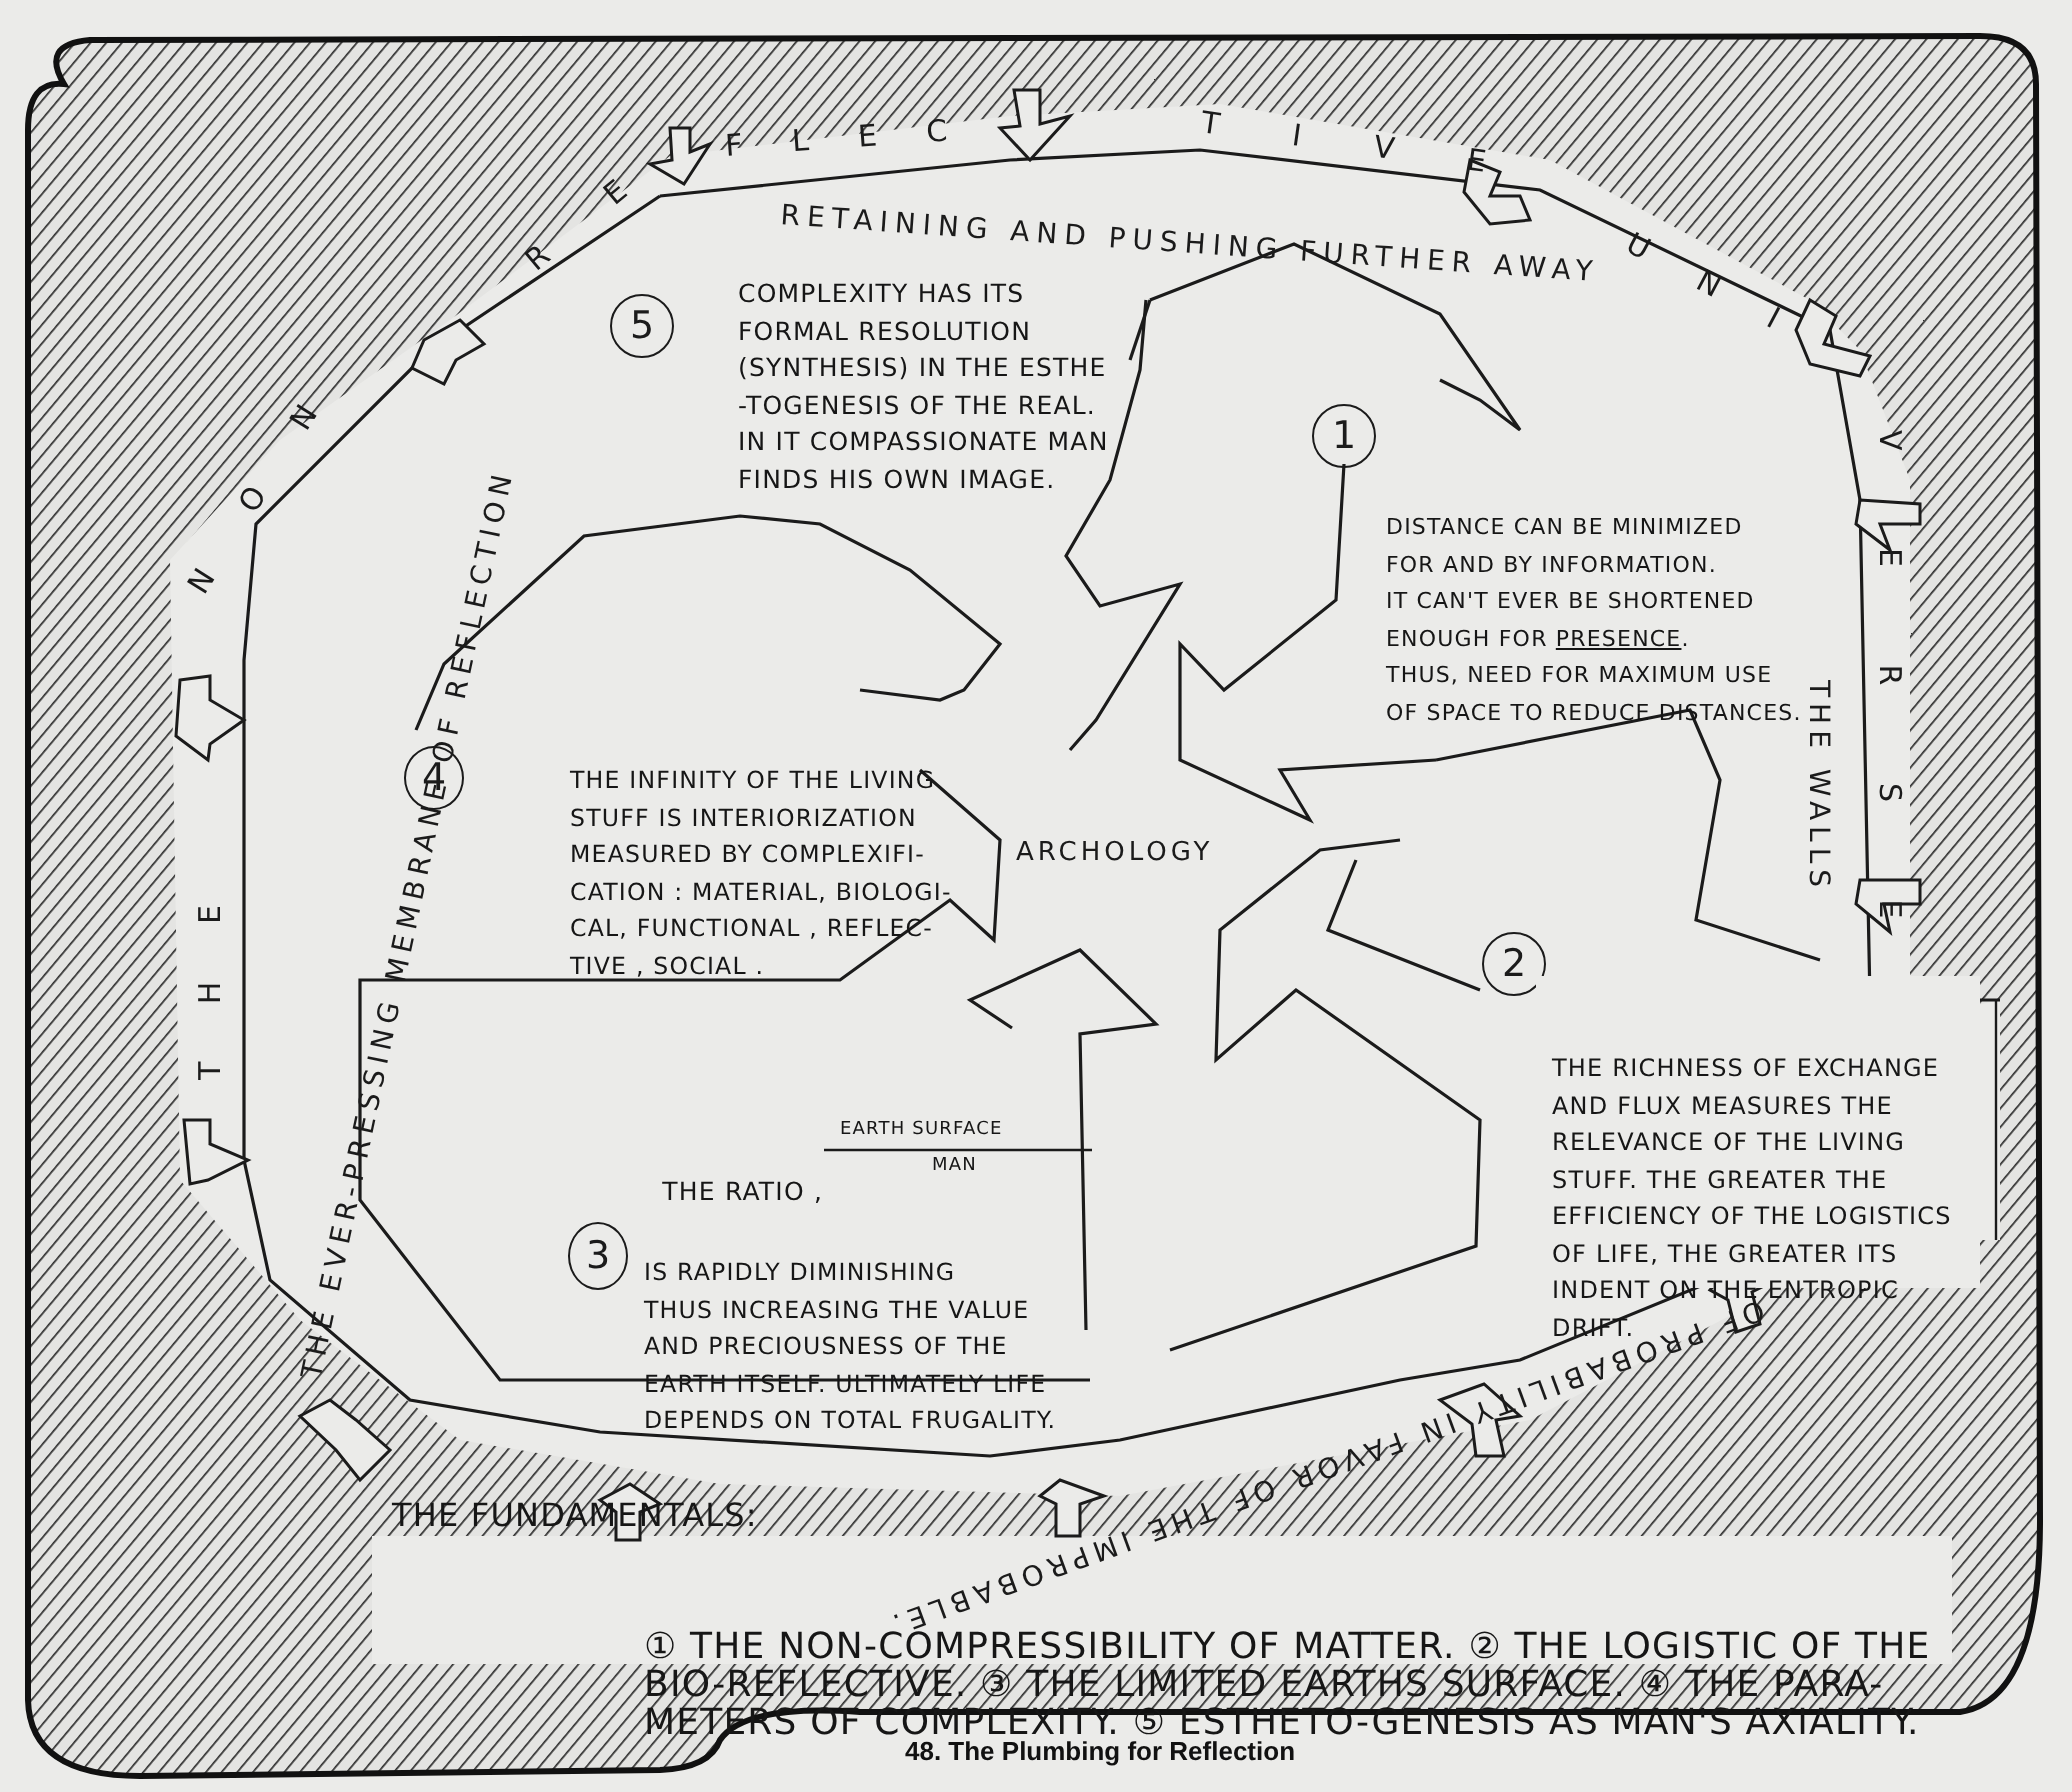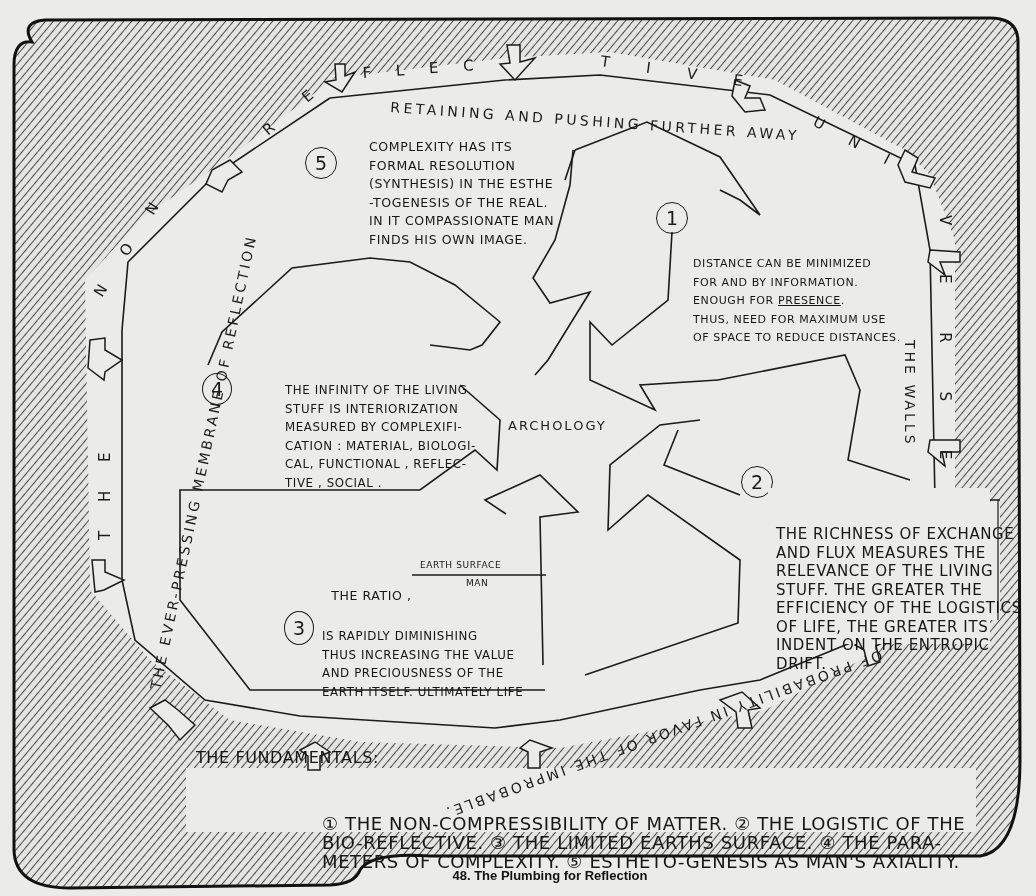--- a/index.html
+++ b/index.html
@@ -93,42 +93,42 @@
 </svg>
 
 
 <div class="num-circle" style="left:305px;top:147px;width:30px;height:30px;">5</div>
 <div class="hand" style="left:342px;top:101px;margin-left:27px;">
   <div>COMPLEXITY HAS ITS</div><div>FORMAL RESOLUTION</div><div>(SYNTHESIS) IN THE ESTHE</div><div>-TOGENESIS OF THE REAL.</div><div>IN IT COMPASSIONATE MAN</div><div>FINDS HIS OWN IMAGE.</div>
 </div>
 
 <div class="num-circle" style="left:656px;top:202px;width:30px;height:30px;">1</div>
 <div class="hand" style="left:693px;top:218px;font-size:11px;line-height:18.5px;">
-  <div>DISTANCE CAN BE MINIMIZED</div><div>FOR AND BY INFORMATION.</div><div class="underline-wrap">ENOUGH FOR <span class="underline">PRESENCE</span>.</div><div>THUS, NEED FOR MAXIMUM USE</div><div>OF SPACE TO REDUCE DISTANCES.</div>
+  <div>DISTANCE CAN BE MINIMIZED</div><div>FOR AND BY INFORMATION.</div><div>IT CAN'T EVER BE SHORTENED</div><div class="underline-wrap">ENOUGH FOR <span class="underline">PRESENCE</span>.</div><div>THUS, NEED FOR MAXIMUM USE</div><div>OF SPACE TO REDUCE DISTANCES.</div>
 </div>
 
 <div class="num-circle" style="left:202px;top:373px;width:28px;height:30px;">4</div>
 <div class="hand" style="left:237px;top:344px;font-size:11.8px;margin-left:48px;">
   <div>THE INFINITY OF THE LIVING</div><div>STUFF IS INTERIORIZATION</div><div>MEASURED BY COMPLEXIFI-</div><div>CATION : MATERIAL, BIOLOGI-</div><div>CAL, FUNCTIONAL , REFLEC-</div><div>TIVE , SOCIAL .</div>
 </div>
 
 <div class="num-circle" style="left:741px;top:466px;width:30px;height:30px;">2</div>
 <div class="fund-box" style="left:768px;top:488px;width:222px;height:156px;"></div>
-<div class="hand" style="left:776px;top:488px;font-size:15px;">
+<div class="hand" style="left:776px;top:488px;font-size:12px;">
   <div>THE RICHNESS OF EXCHANGE</div><div>AND FLUX MEASURES THE</div><div>RELEVANCE OF THE LIVING</div><div>STUFF. THE GREATER THE</div><div>EFFICIENCY OF THE LOGISTICS</div><div>OF LIFE, THE GREATER ITS</div><div>INDENT ON THE ENTROPIC</div><div>DRIFT.</div>
 </div>
 
 <div class="num-circle" style="left:284px;top:611px;width:28px;height:32px;">3</div>
 <div class="hand" style="left:322px;top:568px;">
   <span>THE RATIO ,</span>
 </div>
 <div class="hand" style="left:420px;top:559px;font-size:9px;line-height:12px;">EARTH SURFACE</div>
 <div class="hand" style="left:466px;top:577px;font-size:9px;line-height:12px;">MAN</div>
 <div class="hand" style="left:322px;top:590px;font-size:11.8px;">
-  <div>IS RAPIDLY DIMINISHING</div><div>THUS INCREASING THE VALUE</div><div>AND PRECIOUSNESS OF THE</div><div>EARTH ITSELF. ULTIMATELY LIFE</div>
+  <div>IS RAPIDLY DIMINISHING</div><div>THUS INCREASING THE VALUE</div><div>AND PRECIOUSNESS OF THE</div><div>EARTH ITSELF. ULTIMATELY LIFE</div><div>DEPENDS ON TOTAL FRUGALITY.</div>
 </div>
 
 
 <div class="hand" style="left:196px;top:749px;font-size:16px;">THE FUNDAMENTALS:</div>
 <div class="hand" style="left:322px;top:776px;font-size:18px;line-height:19px;">
   <div>① THE NON-COMPRESSIBILITY OF MATTER. ② THE LOGISTIC OF THE</div><div>BIO-REFLECTIVE. ③ THE LIMITED EARTHS SURFACE. ④ THE PARA-</div><div>METERS OF COMPLEXITY. ⑤ ESTHETO-GENESIS AS MAN'S AXIALITY.</div>
 </div>
 
 <div class="caption">48. The Plumbing for Reflection</div>
 </div>

